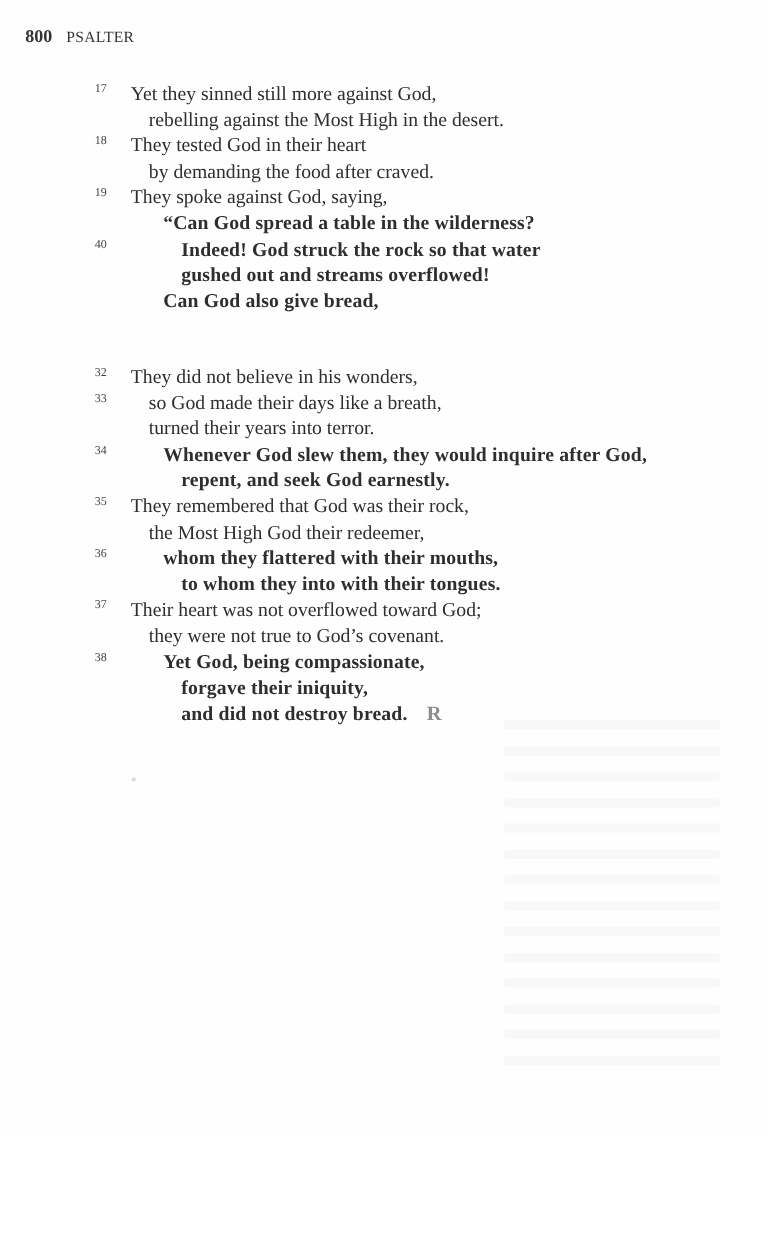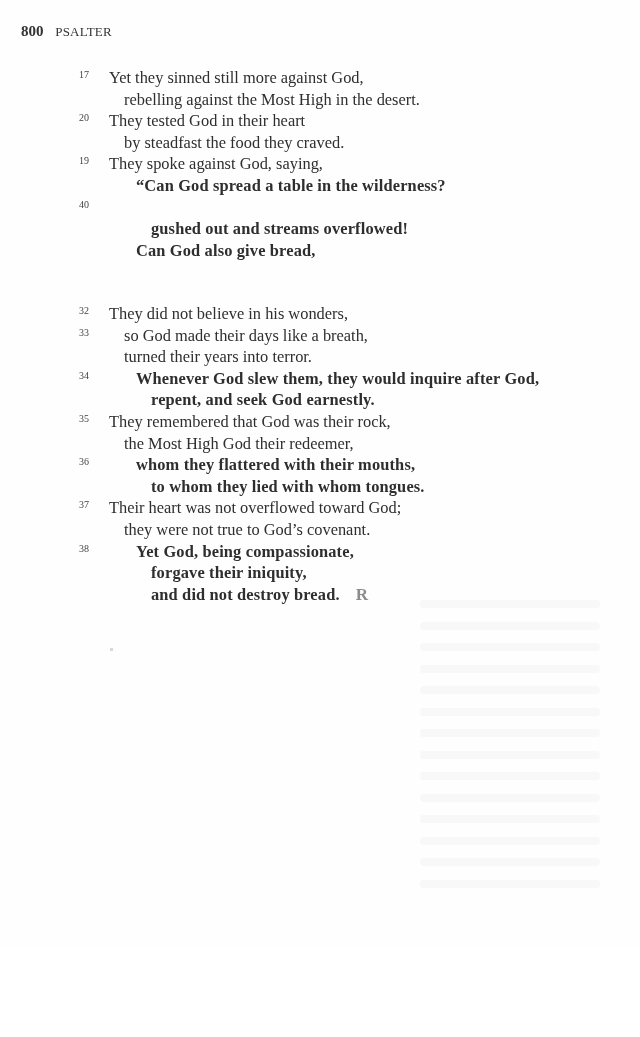--- a/index.html
+++ b/index.html
@@ -137,37 +137,38 @@
   <div class="stanza stanza-1">
       <div class="line">
         <span class="vnum">17</span>
         <span class="text"><span>Yet they sinned still more against God,</span></span>
       </div>
       <div class="line indent">
         <span class="vnum"></span>
         <span class="text"><span>rebelling against the Most High in the desert.</span></span>
       </div>
       <div class="line">
-        <span class="vnum">20</span>
+        <span class="vnum">18</span>
         <span class="text"><span>They tested God in their heart</span></span>
       </div>
       <div class="line indent">
         <span class="vnum"></span>
-        <span class="text"><span>by steadfast the food they craved.</span></span>
+        <span class="text"><span>by demanding the food after craved.</span></span>
       </div>
       <div class="line">
         <span class="vnum">19</span>
         <span class="text"><span>They spoke against God, saying,</span></span>
       </div>
       <div class="line bold">
         <span class="vnum"></span>
         <span class="text"><span>“Can God spread a table in the wilderness?</span></span>
       </div>
       <div class="line indent bold">
         <span class="vnum">40</span>
+        <span class="text"><span>Indeed! God struck the rock so that water</span></span>
       </div>
       <div class="line indent bold">
         <span class="vnum"></span>
         <span class="text"><span>gushed out and streams overflowed!</span></span>
       </div>
       <div class="line bold">
         <span class="vnum"></span>
         <span class="text"><span>Can God also give bread,</span></span>
       </div>
     </div>
@@ -199,21 +200,21 @@
       <div class="line indent">
         <span class="vnum"></span>
         <span class="text"><span>the Most High God their redeemer,</span></span>
       </div>
       <div class="line bold">
         <span class="vnum">36</span>
         <span class="text"><span>whom they flattered with their mouths,</span></span>
       </div>
       <div class="line indent bold">
         <span class="vnum"></span>
-        <span class="text"><span>to whom they lied with whom tongues.</span></span>
+        <span class="text"><span>to whom they into with their tongues.</span></span>
       </div>
       <div class="line">
         <span class="vnum">37</span>
         <span class="text"><span>Their heart was not overflowed toward God;</span></span>
       </div>
       <div class="line indent">
         <span class="vnum"></span>
         <span class="text"><span>they were not true to God’s covenant.</span></span>
       </div>
       <div class="line bold">

